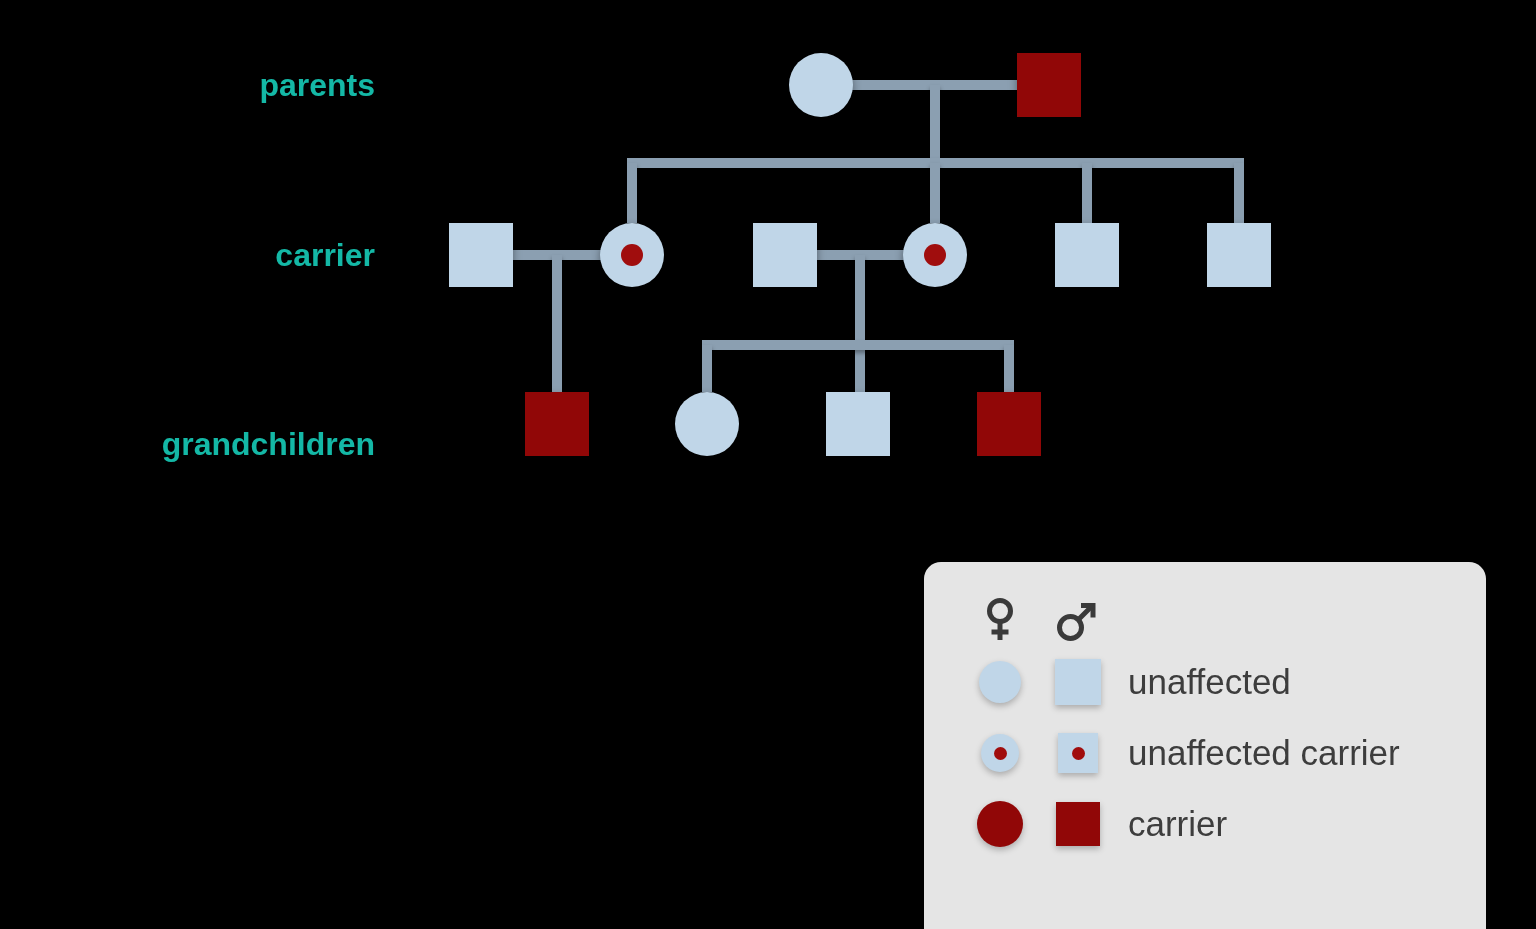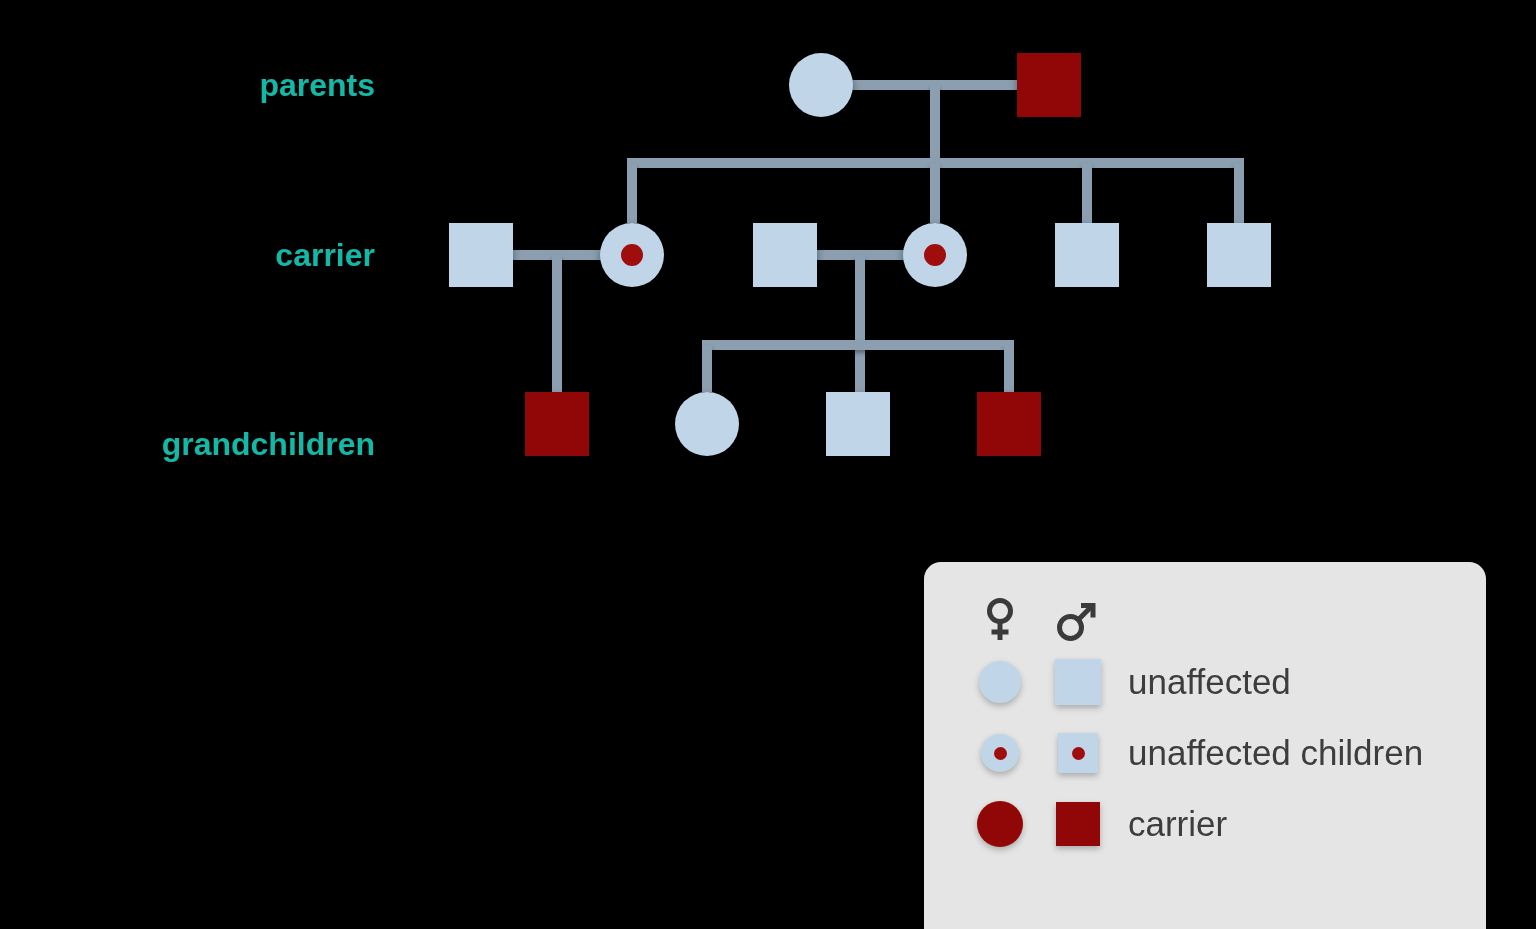--- a/index.html
+++ b/index.html
@@ -141,20 +141,20 @@
     <div class="lg-shape circle blue" style="left:55px;top:99px;width:42px;height:42px;"></div>
     <div class="lg-shape blue" style="left:131px;top:97px;width:46px;height:46px;"></div>
     <div class="lg-label" style="top:98px;">unaffected</div>
 
     <div class="lg-shape circle blue" style="left:57px;top:172px;width:38px;height:38px;">
         <div class="dot"></div>
       </div>
     <div class="lg-shape blue" style="left:134px;top:171px;width:40px;height:40px;">
         <div class="dot"></div>
       </div>
-    <div class="lg-label" style="top:169px;">unaffected children</div>
+    <div class="lg-label" style="top:169px;">unaffected carrier</div>
 
     <div class="lg-shape circle red" style="left:53px;top:239px;width:46px;height:46px;"></div>
     <div class="lg-shape red" style="left:132px;top:240px;width:44px;height:44px;"></div>
     <div class="lg-label" style="top:240px;">carrier</div>
 
   </div>
 </div>
 
 </body></html>

